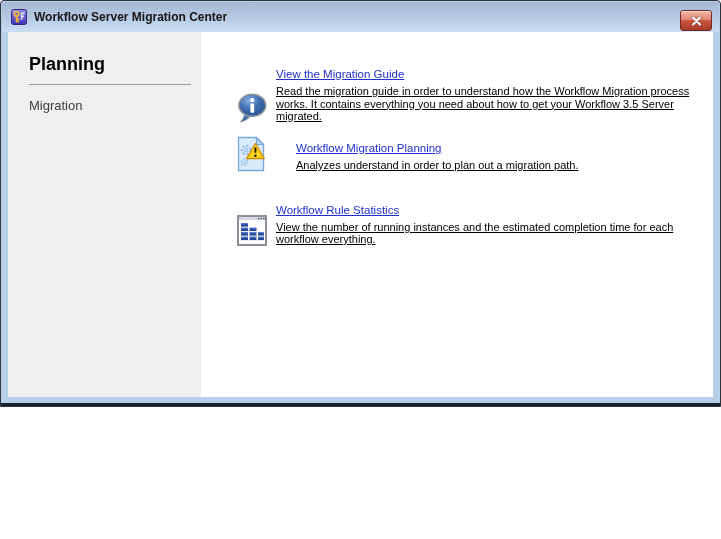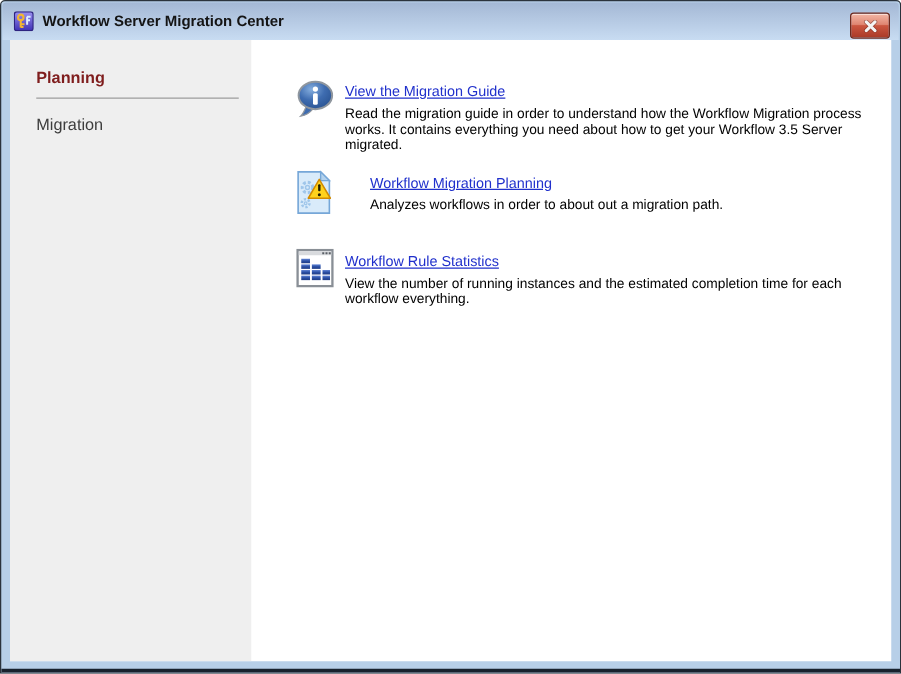--- a/index.html
+++ b/index.html
@@ -1,17 +1,17 @@
 <!DOCTYPE html>
 <html><head>
 <meta charset="utf-8">
 <style>
   html,body{margin:0;padding:0;background:#fff;}
   .window{
-    position:relative;width:721px;height:539px;box-sizing:border-box;
+    position:relative;width:721px;height:407px;box-sizing:border-box;
     background:#b7cfe8;border:1px solid #2b333c;border-radius:4px 4px 0 0;
     font-family:"Liberation Sans",sans-serif;overflow:hidden;
   }
   .titlebar{
     position:absolute;top:1px;left:1px;right:1px;height:30px;
     background:linear-gradient(#a4b8d5,#c8dcf2);
     border-radius:3px 3px 0 0;display:flex;align-items:center;padding-left:9px;box-sizing:border-box;
   }
   .app-icon{width:16px;height:16px;flex:none;display:block;}
   .title{font-size:12px;font-weight:bold;color:#141414;margin-left:7px;white-space:nowrap;}
@@ -23,25 +23,25 @@
   }
   .client{
     position:absolute;left:7px;right:7px;top:31px;bottom:9px;
     background:#ffffff;display:flex;overflow:hidden;
   }
   .bottom-edge{position:absolute;left:0;right:0;bottom:0;height:3px;background:#18222e;}
   .sidebar{
     width:193px;flex:none;background:#efefef;box-sizing:border-box;
     padding:22px 0 0 21px;
   }
-  .nav-heading{font-size:13px;font-weight:bold;color:#7f1d1d;cursor:pointer;}
+  .nav-heading{font-size:18px;font-weight:bold;color:#000000;cursor:pointer;}
   .nav-sep{height:1px;background:#9d9d9d;width:162px;margin:9px 0 13px 0;}
   .nav-item{font-size:13px;color:#3d3d3d;cursor:pointer;}
   .main{flex:1;box-sizing:border-box;padding:31px 18px 0 36px;}
-  .item{display:flex;align-items:flex-start;}
+  .item{display:flex;align-items:flex-end;text-decoration:underline;}
   .item-1{margin-bottom:13px;}
   .item-2{margin-bottom:27px;gap:20px;}
   .item-icon{width:30px;flex:none;margin-right:9px;display:flex;justify-content:flex-start;}
   .item-body{padding-top:1px;}
   .item-link{
     display:inline-block;font-size:11.5px;color:#2030cc;text-decoration:underline;
     margin-bottom:5px;cursor:pointer;
   }
   .item-desc{font-size:11px;line-height:12.5px;color:#000;max-width:436px;}
 </style>
@@ -117,21 +117,21 @@
               <circle cx="7.5" cy="26.5" r="3.1" stroke-width="2" stroke-dasharray="1.8 1.4"></circle>
               <circle cx="7.5" cy="26.5" r="1.1" stroke-width="1"></circle>
             </g>
             <path d="M18.4 7.5 L27.3 22.6 H9.6 Z" fill="#ffd21c" stroke="#d28b00" stroke-width="1.2" stroke-linejoin="round"></path>
             <rect x="17.5" y="11.3" width="1.9" height="5.6" rx="0.8" fill="#231f00"></rect>
             <circle cx="18.45" cy="19.8" r="1.2" fill="#231f00"></circle>
           </svg>
         </div>
         <div class="item-body">
           <a class="item-link">Workflow Migration Planning</a>
-          <div class="item-desc">Analyzes workflows in order to about out a migration path.</div>
+          <div class="item-desc">Analyzes understand in order to plan out a migration path.</div>
         </div>
       </div>
 
       <div class="item item-3">
         <div class="item-icon">
           <svg width="30" height="31" viewBox="0 0 30 31">
             <defs>
               <linearGradient id="barg" x1="0" y1="0" x2="0" y2="1">
                 <stop offset="0" stop-color="#6285d6"></stop>
                 <stop offset="0.5" stop-color="#2a4fa4"></stop>

